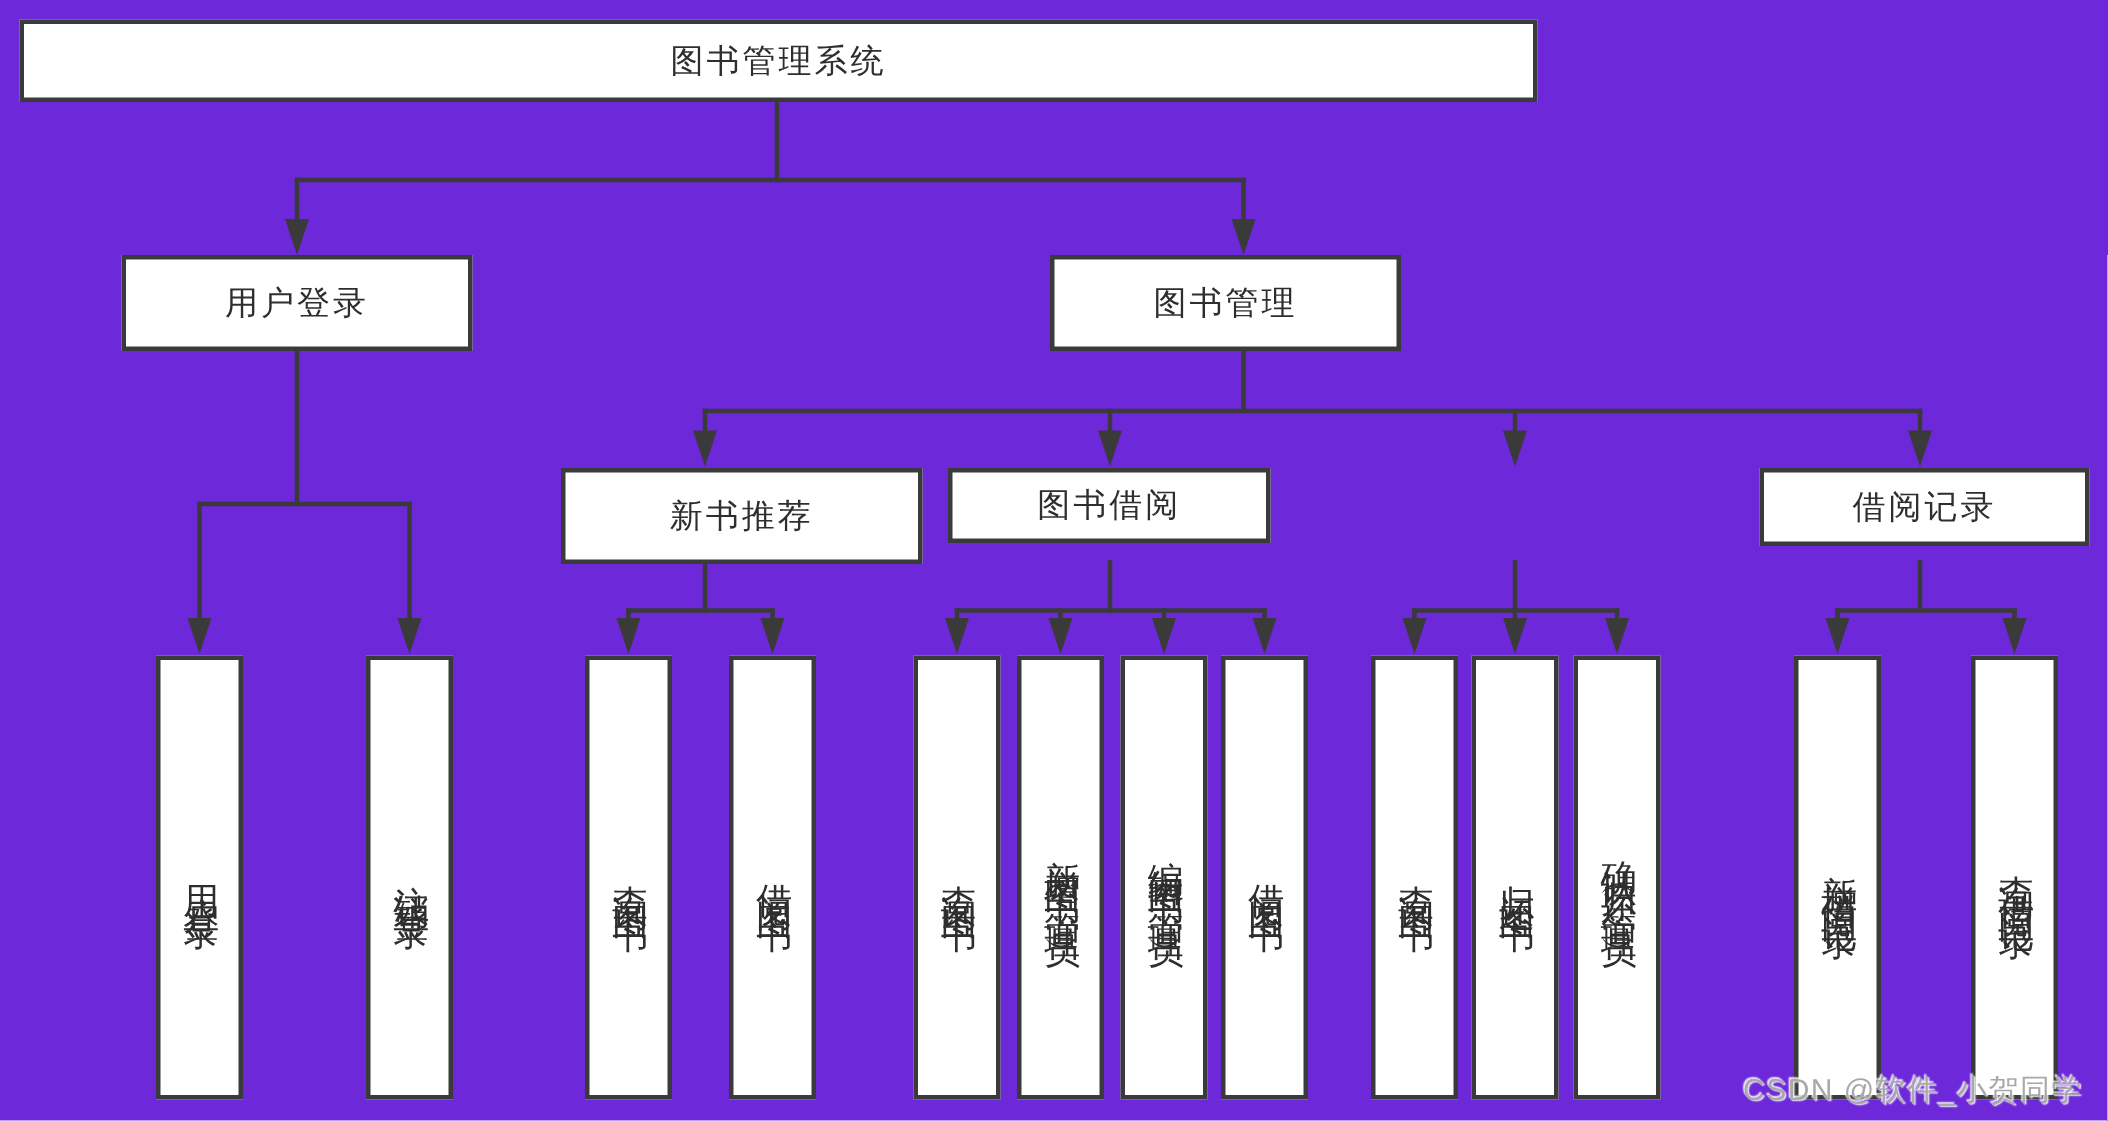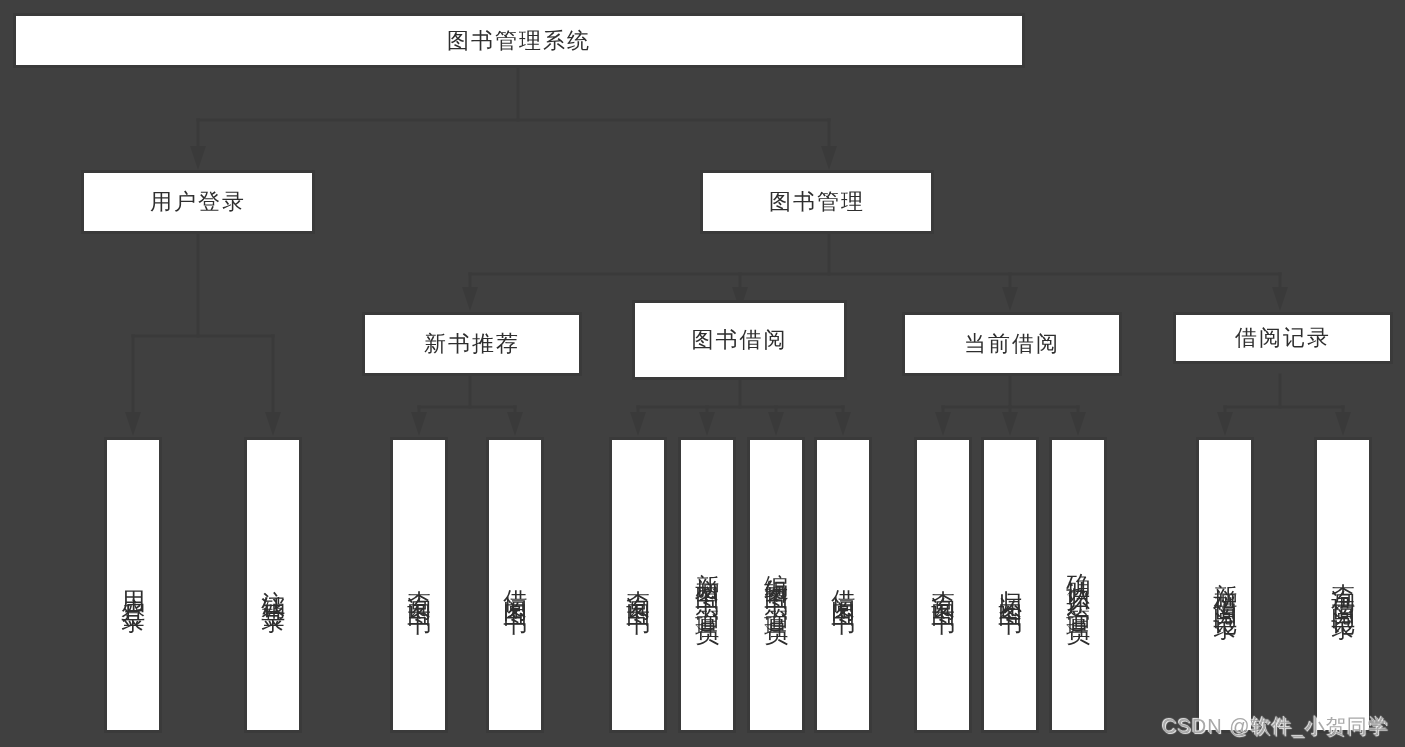--- a/index.html
+++ b/index.html
@@ -1,17 +1,17 @@
 <!DOCTYPE html>
 <html><head>
 <meta charset="utf-8">
 <style>
   html,body{margin:0;padding:0;background:#ffffff;}
   .canvas{
-    position:relative;width:1405px;height:747px;background:#404040;overflow:hidden;
+    position:relative;width:1405px;height:747px;background:#6d28d9;overflow:hidden;
     font-family:"Liberation Sans","DejaVu Sans",sans-serif;
     text-align:right;
   }
   .wires{position:absolute;left:0;top:0;z-index:0;}
   .wires line{stroke:#3a3a3a;stroke-width:3;stroke-linecap:square;}
   .wires polygon{fill:#3a3a3a;}
   .node{
     position:absolute;box-sizing:border-box;background:#ffffff;
     border:3px solid #3a3a3a;color:#2e2e2e;
     display:flex;align-items:center;justify-content:center;z-index:1;
@@ -112,28 +112,25 @@
     <span>图书管理系统</span>
   </div>
 
   <div class="node h" style="left:81px;top:170px;width:234px;height:64px">
     <span>用户登录</span>
   </div>
   <div class="node h" style="left:700px;top:170px;width:234px;height:64px">
     <span>图书管理</span>
   </div>
 
-  <div class="node h" style="left:362px;top:312px;width:220px;height:64px">
+  <div class="node h" style="left:374px;top:312px;width:241px;height:64px">
     <span>新书推荐</span>
   </div>
-  <div class="node h" style="left:632px;top:300px;width:215px;height:80px">
+  <div class="node h" style="left:632px;top:312px;width:215px;height:50px">
     <span>图书借阅</span>
-  </div>
-  <div class="node h" style="left:902px;top:312px;width:220px;height:64px">
-    <span>当前借阅</span>
   </div>
   <div class="node h" style="left:1173px;top:312px;width:220px;height:52px">
     <span>借阅记录</span>
   </div>
 
   <div class="node v" style="left:104px;top:437px;width:58px;height:296px">
     <span>用户登录</span>
   </div>
   <div class="node v" style="left:244px;top:437px;width:58px;height:296px">
     <span>注销登录</span>

